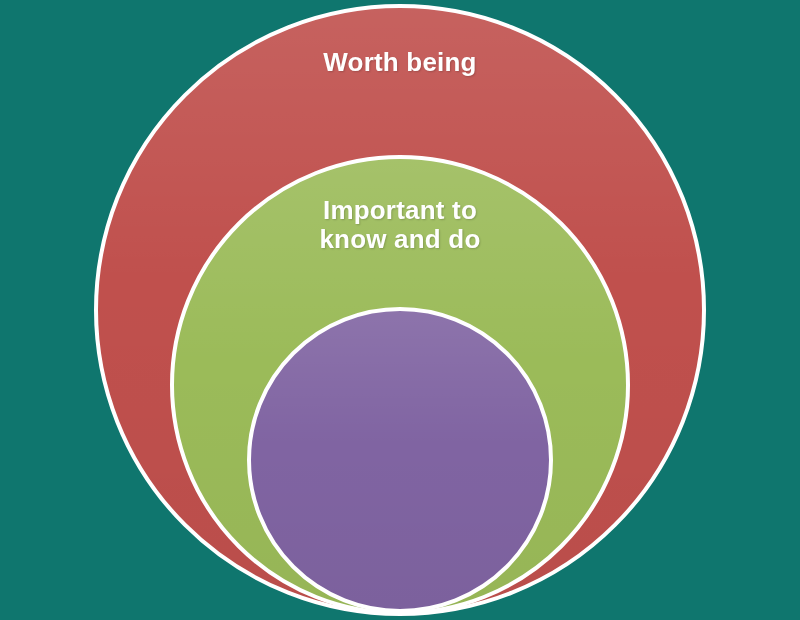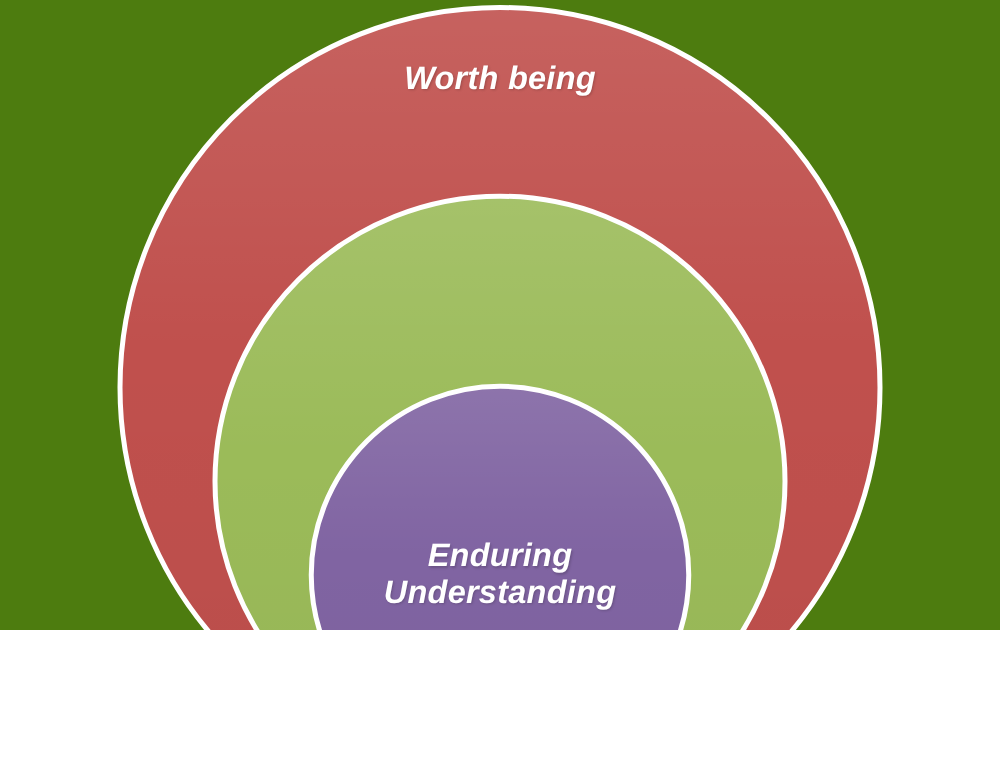--- a/index.html
+++ b/index.html
@@ -3,25 +3,24 @@
 <meta charset="utf-8">
 <style>
   html, body {
     margin: 0;
     padding: 0;
     background: #ffffff;
   }
   .canvas {
     position: relative;
     width: 800px;
-    height: 504px;
-    background: #4d7c0f;
+    height: 620px;
+    background: #0f766e;
     overflow: hidden;
     font-family: "Liberation Sans", "DejaVu Sans", sans-serif;
-    font-style: italic;
   }
   .circle {
     position: absolute;
     border-radius: 50%;
     border-style: solid;
     border-width: 4px;
     box-sizing: border-box;
     
     background-image: linear-gradient(to bottom, rgba(255,255,255,0.10), rgba(255,255,255,0) 45%, rgba(0,0,0,0.03));
   }
@@ -67,19 +66,19 @@
   <div class="circle circle-outer" style="background-color: rgb(192, 80, 77); border-color: rgb(255, 255, 255);"></div>
 
   <div class="circle circle-middle" style="background-color: rgb(155, 187, 89); border-color: rgb(255, 255, 255);"></div>
 
   <div class="circle circle-inner" style="background-color: rgb(128, 100, 162); border-color: rgb(255, 255, 255);"></div>
 
   <div class="ring-label label-outer">
     <div>Worth being</div>
   </div>
 
+  <div class="ring-label label-middle">
+    <div>Important to</div>
+    <div>know and do</div>
+  </div>
 
-  <div class="ring-label label-inner">
-    <div>Enduring</div>
-    <div>Understanding</div>
-  </div>
 
 </div>
 
 </body></html>

